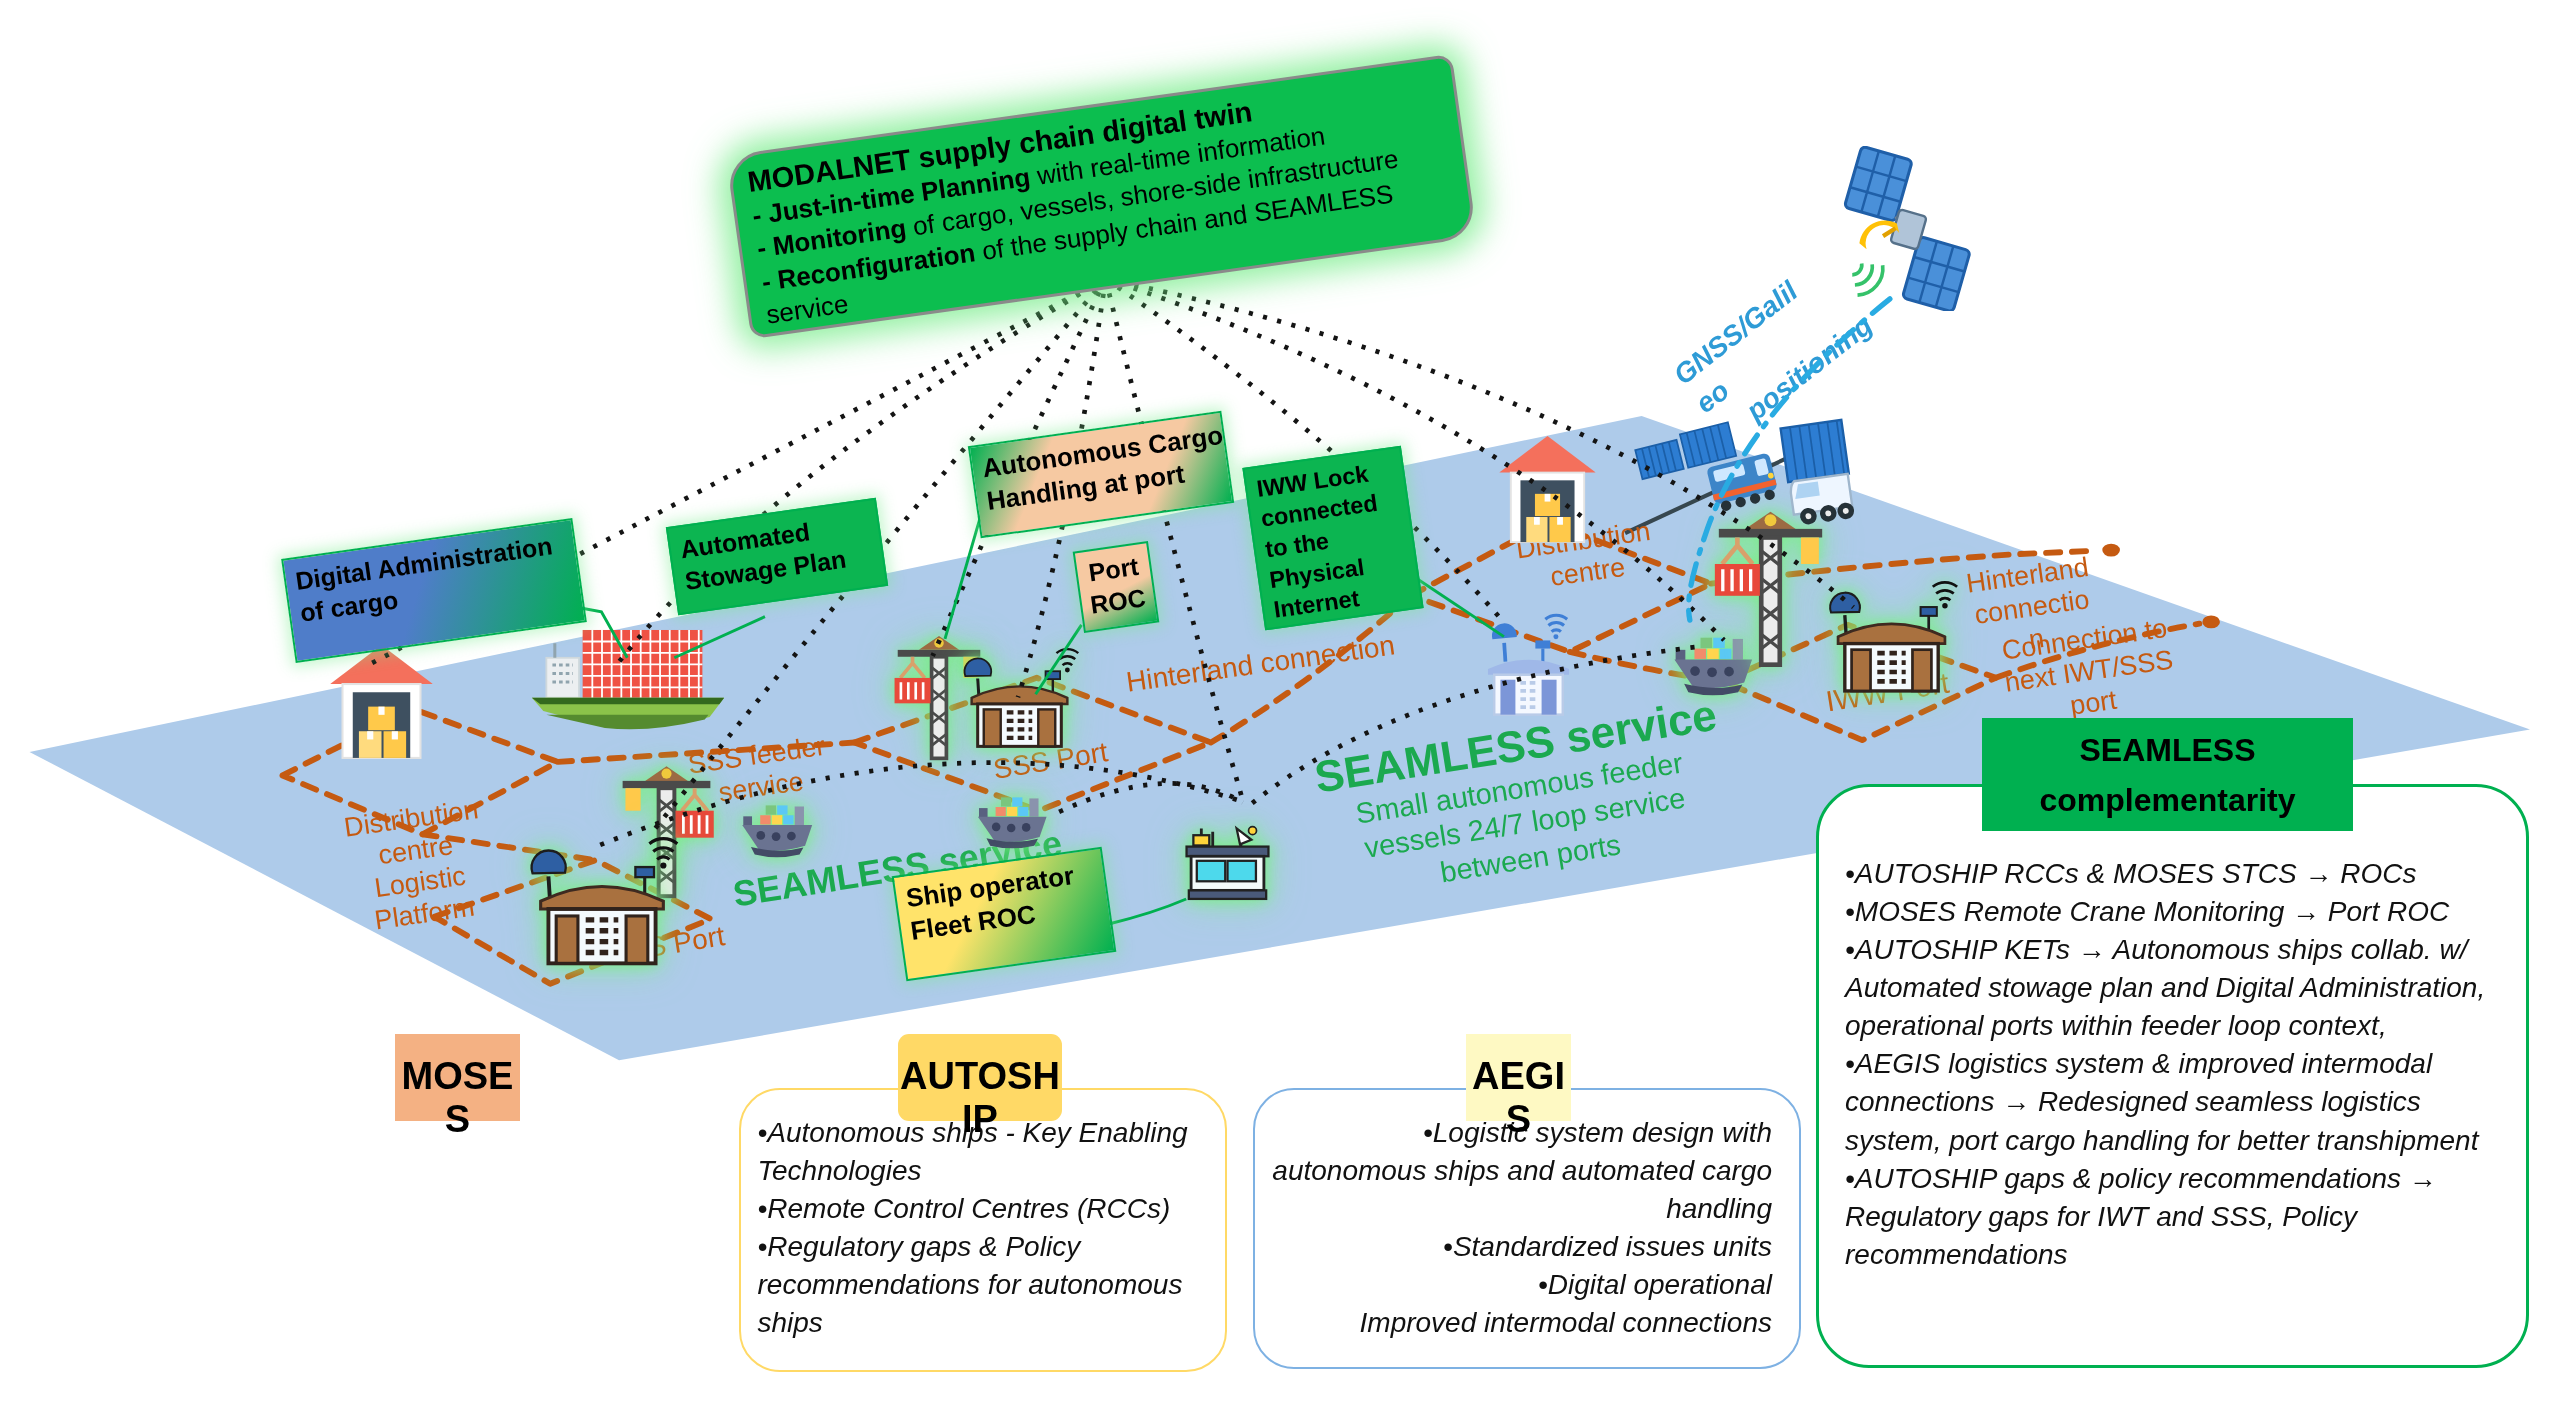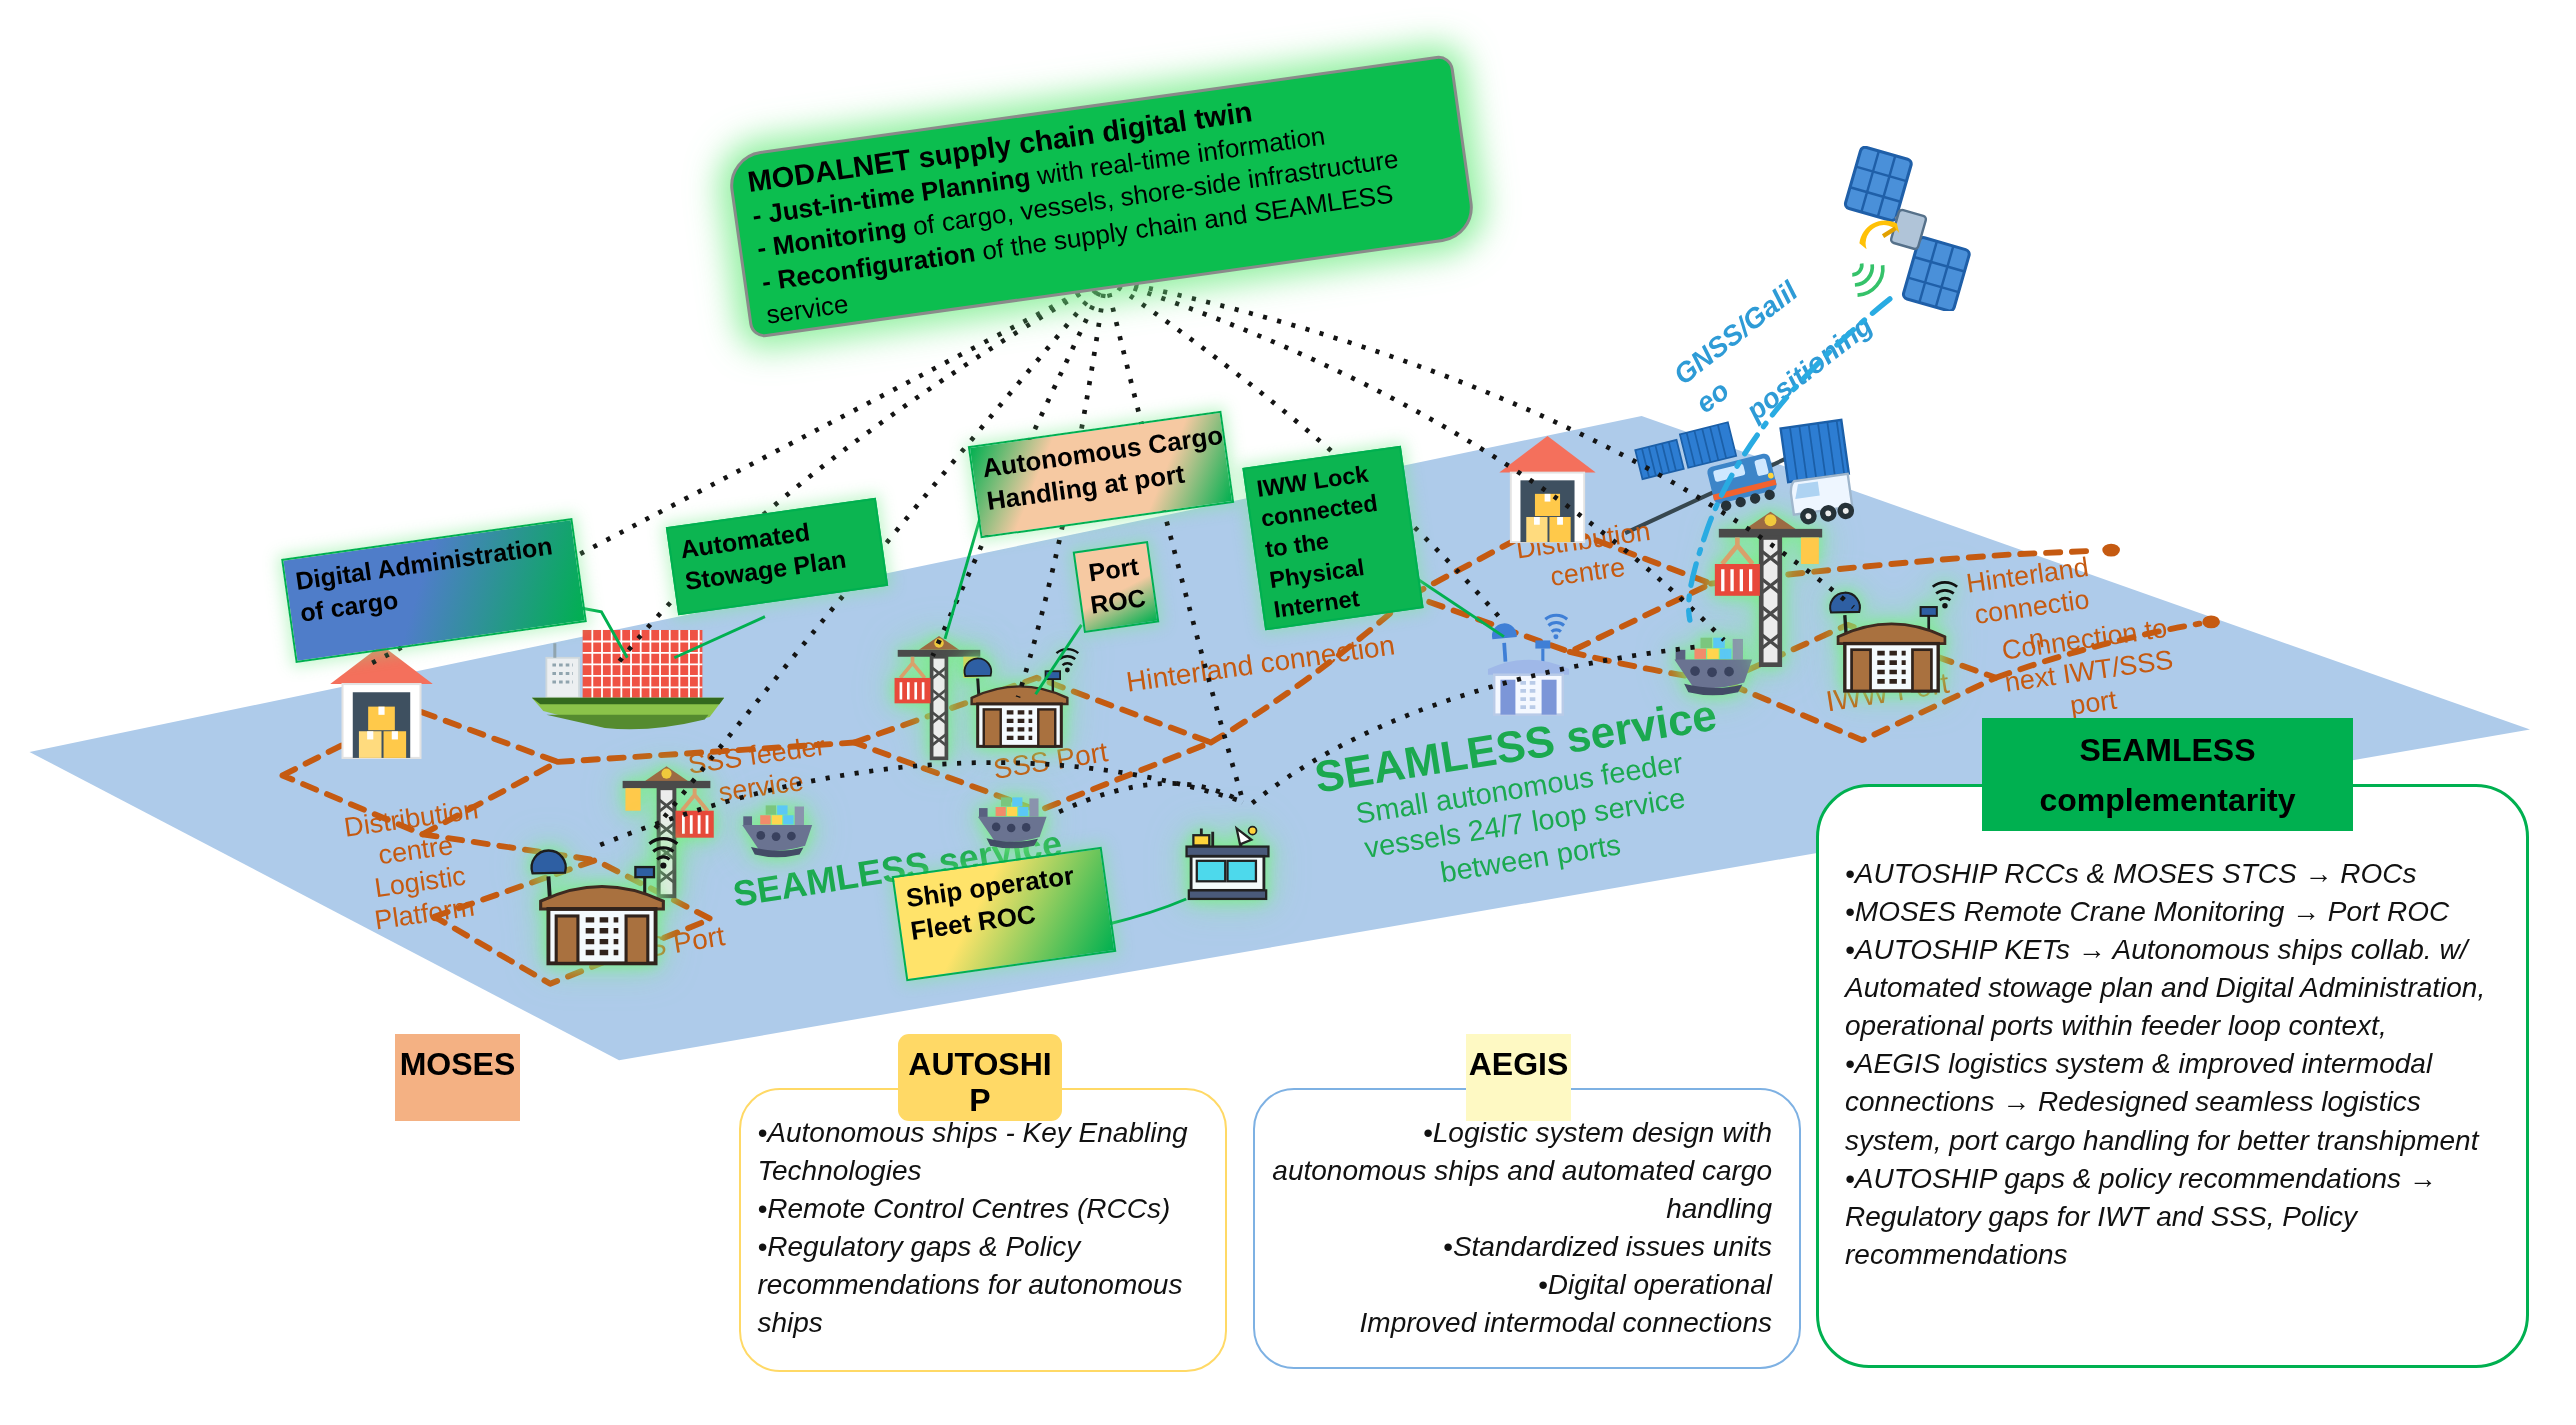--- a/index.html
+++ b/index.html
@@ -28,22 +28,22 @@
   #modalnet .b{font-size:26px;line-height:1.28;}
   #modalnet .b b{font-weight:bold;}
   
   .icon{position:absolute;}
   .icon svg{width:100%;height:100%;display:block;overflow:visible;}
   .glow{filter:drop-shadow(0 0 8.2px rgba(120,240,130,.95)) drop-shadow(0 0 16.5px rgba(120,240,130,.55));}
   
   .card{position:absolute;background:#fff;border-radius:41px;color:#111;
         font-size:28px;line-height:1.36;box-sizing:border-box;}
   .card .bl{margin:0;font-style:italic;}
-  .tab{position:absolute;height:87px;color:#000;font-weight:bold;font-size:32px;
-       line-height:1.12;text-align:center;word-break:break-all;padding-top:13px;
+  .tab{position:absolute;height:87px;color:#000;font-weight:bold;font-size:38px;
+       line-height:1.12;text-align:center;word-break:break-all;padding-top:21px;
        box-sizing:border-box;overflow:visible;}
   #comp-title{position:absolute;left:1982px;top:718px;width:371px;height:113px;background:#00B050;
               color:#000;font-weight:bold;font-size:32px;line-height:1.55;text-align:center;
               padding-top:8.2px;box-sizing:border-box;}
 </style>
 </head>
 <body>
 
 <div id="canvas">
 

